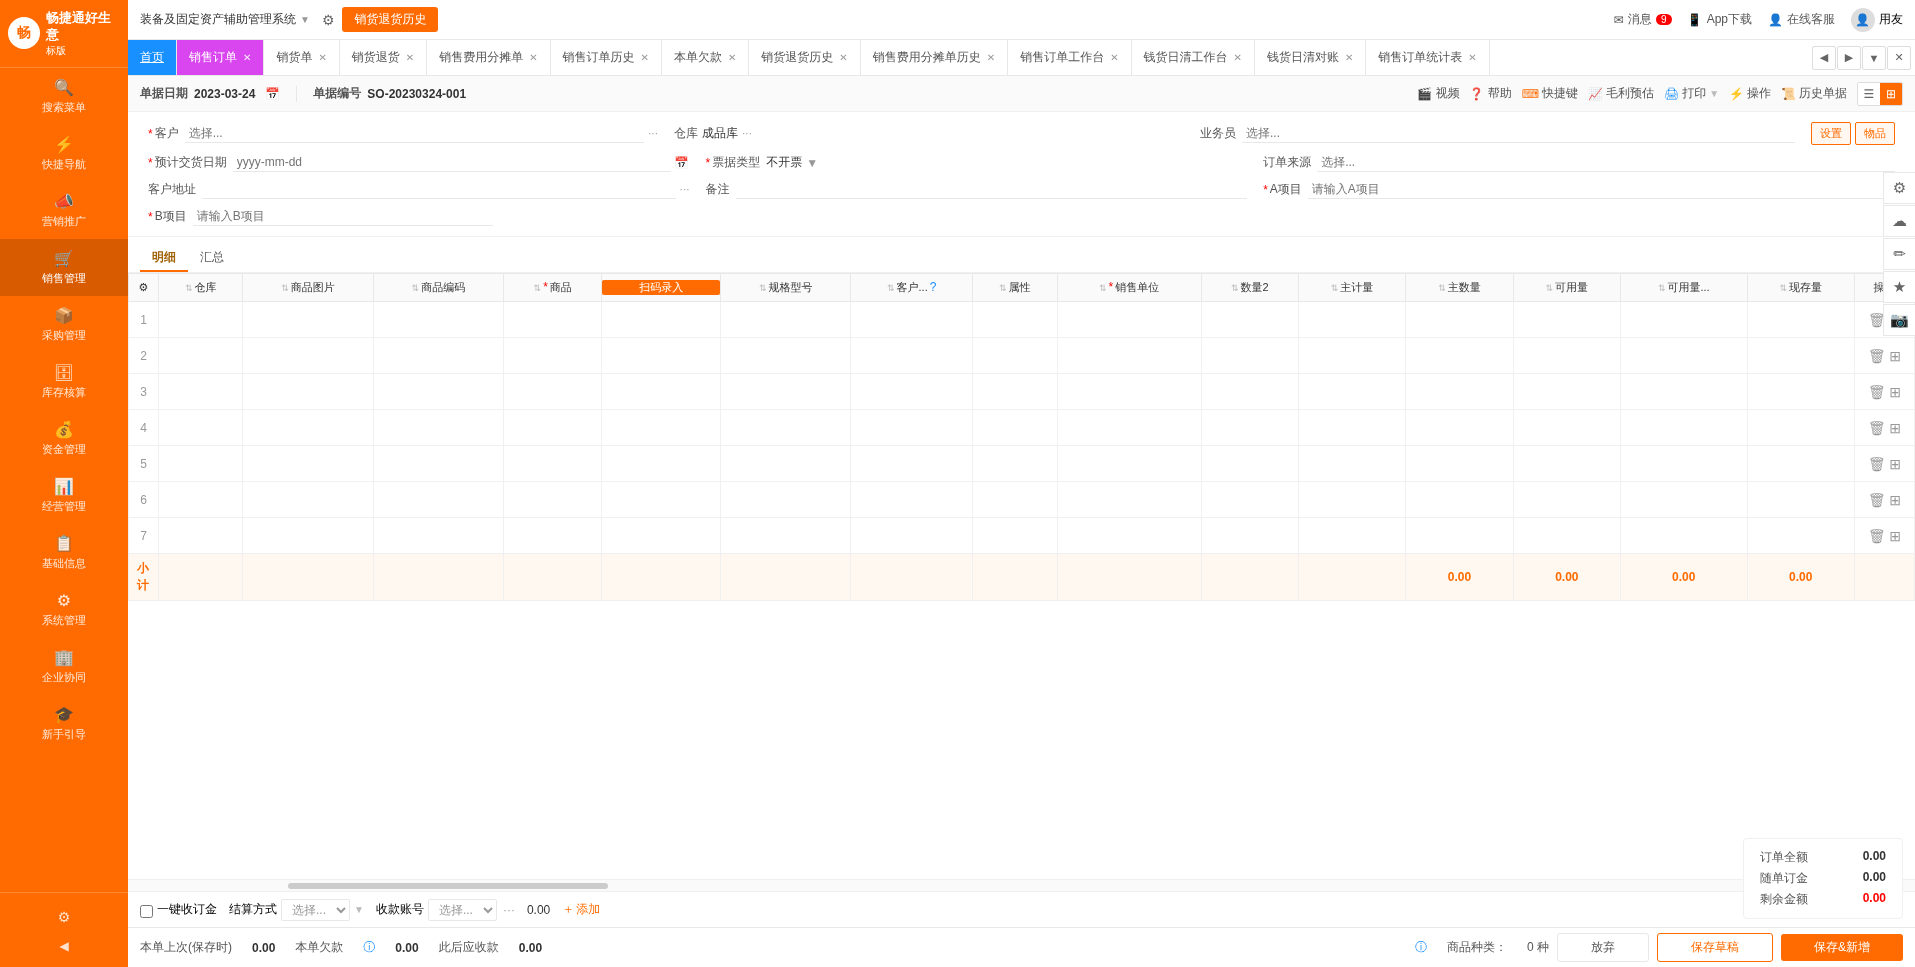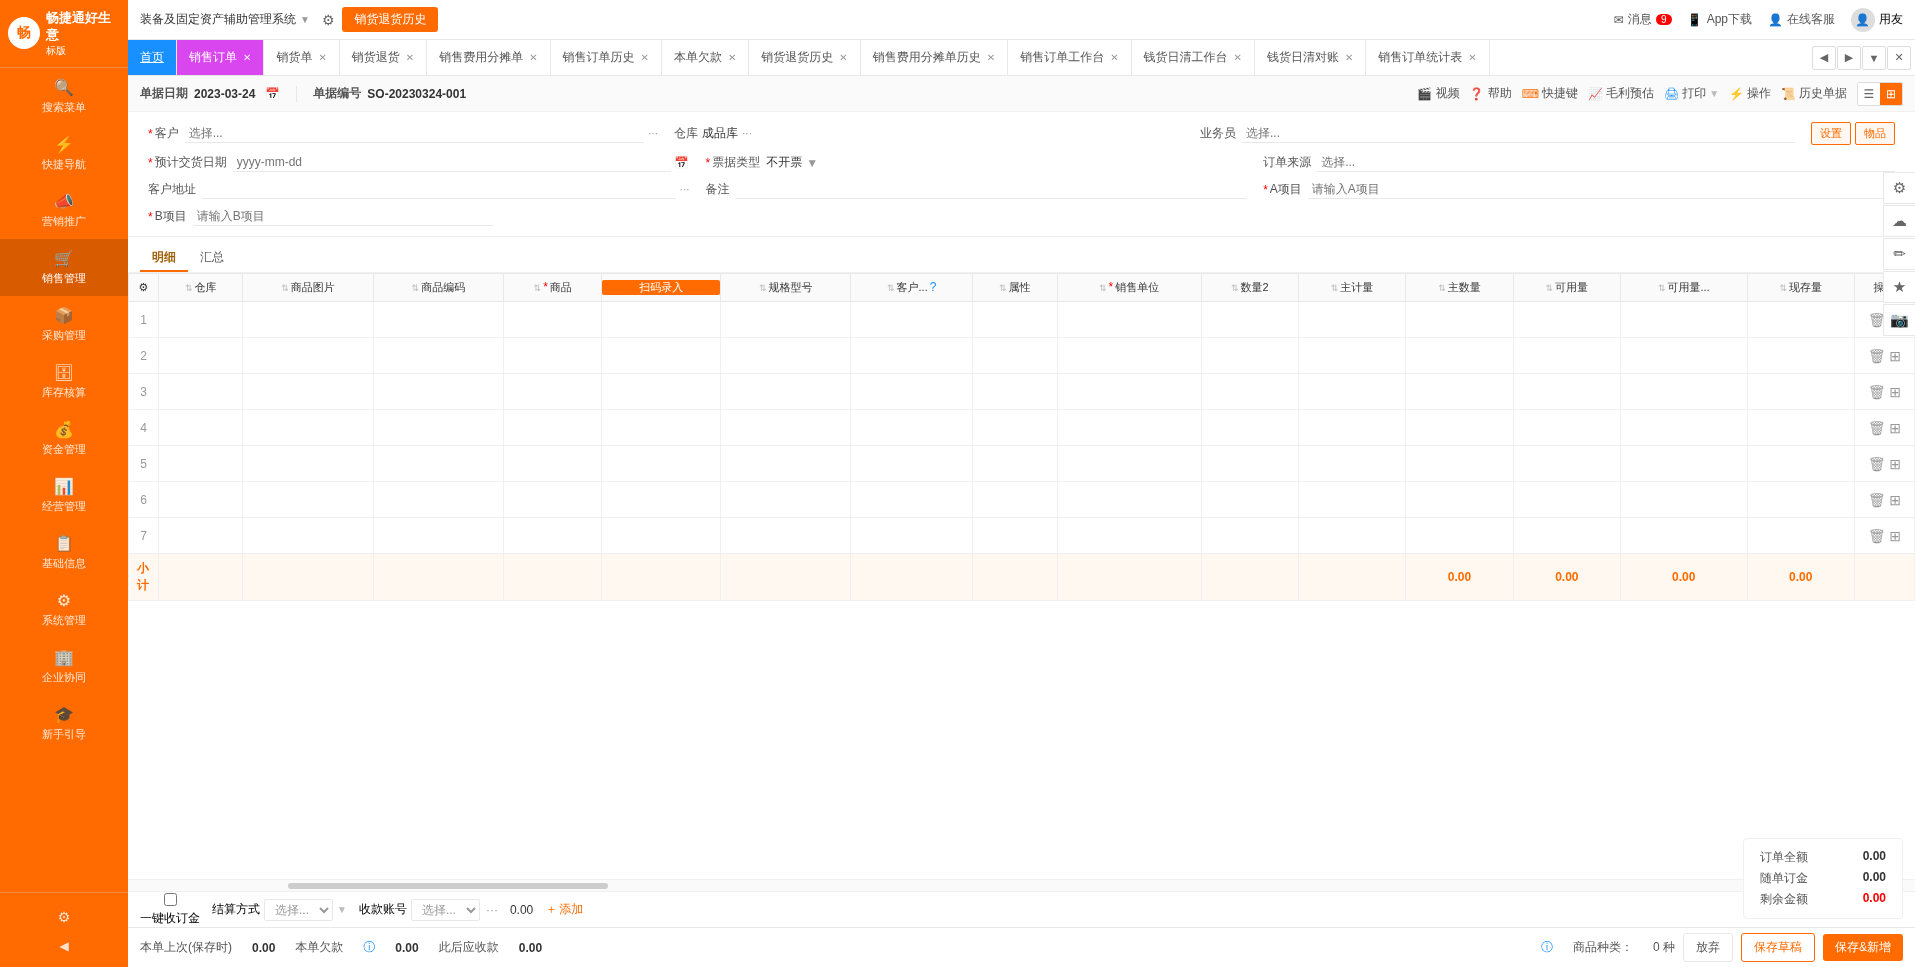--- a/index.html
+++ b/index.html
@@ -103,40 +103,40 @@
     .summary-row td { border-top: 1px solid #f0c070; font-weight: bold; }
     .summary-label { color: #ff6b00; font-weight: bold; text-align: left; padding-left: 8px; }
     .summary-value { color: #ff6b00; }
 
     
     .scroll-indicator { height: 12px; background: #fafafa; border-top: 1px solid #f0f0f0; display: flex; align-items: center; flex-shrink: 0; }
     .scroll-bar { height: 6px; width: 320px; background: #ccc; border-radius: 3px; margin-left: 160px; }
 
     
     .payment-row { height: 36px; display: flex; align-items: center; padding: 0 12px; gap: 12px; border-top: 1px solid #f0f0f0; flex-shrink: 0; background: #fff; }
-    .payment-checkbox { display: flex; align-items: center; gap: 4px; flex-direction: column; }
+    .payment-checkbox { display: flex; align-items: flex-end; gap: 4px; }
     .payment-field { display: flex; align-items: center; gap: 4px; }
     .payment-select { border: 1px solid #e8e8e8; padding: 2px 6px; border-radius: 2px; color: #999; background: #fff; outline: none; }
     .payment-amount { color: #333; }
     .payment-add { color: #ff6b00; cursor: pointer; display: flex; align-items: center; gap: 2px; }
     .payment-dots { color: #999; margin-left: 2px; cursor: pointer; }
 
     
     .totals-panel { position: absolute; right: 12px; bottom: 42px; background: #fff; border: 1px solid #f0f0f0; padding: 8px 16px; border-radius: 4px; min-width: 160px; }
     .totals-row { display: flex; justify-content: space-between; gap: 20px; padding: 2px 0; }
     .totals-label { color: #555; }
     .totals-value { color: #333; font-weight: bold; }
     .totals-value.red { color: #f00; }
 
     
     .footer-bar { height: 40px; background: #fff; display: flex; align-items: center; padding: 0 12px; border-top: 1px solid #e8e8e8; flex-shrink: 0; gap: 20px; }
     .footer-field { display: flex; align-items: center; gap: 20px; color: #555; }
     .footer-value { color: #333; font-weight: bold; }
     .footer-right { margin-left: auto; display: flex; align-items: center; gap: 8px; }
-    .footer-btn { padding: 5px 12px; border-radius: 3px; cursor: pointer; font-size: 12px; border: 1px solid #e8e8e8; }
+    .footer-btn { padding: 5px 33px; border-radius: 3px; cursor: pointer; font-size: 12px; border: 1px solid #e8e8e8; }
     .btn-discard { background: #fff; color: #555; }
     .btn-save-draft { background: #fff; color: #ff6b00; border-color: #ff6b00; }
     .btn-save-new { background: #ff6b00; color: #fff; border: none; }
     .info-icon { color: #1890ff; }
 
     
     .side-panel { position: absolute; right: 0; top: 160px; display: flex; flex-direction: column; gap: 1px; z-index: 5; }
     .side-panel-btn { width: 32px; height: 32px; background: #fff; border: 1px solid #e8e8e8; border-right: none; display: flex; align-items: center; justify-content: center; cursor: pointer; color: #666; font-size: 15px; }
 
     .content-wrapper { flex: 1; display: flex; flex-direction: column; overflow: hidden; position: relative; }

